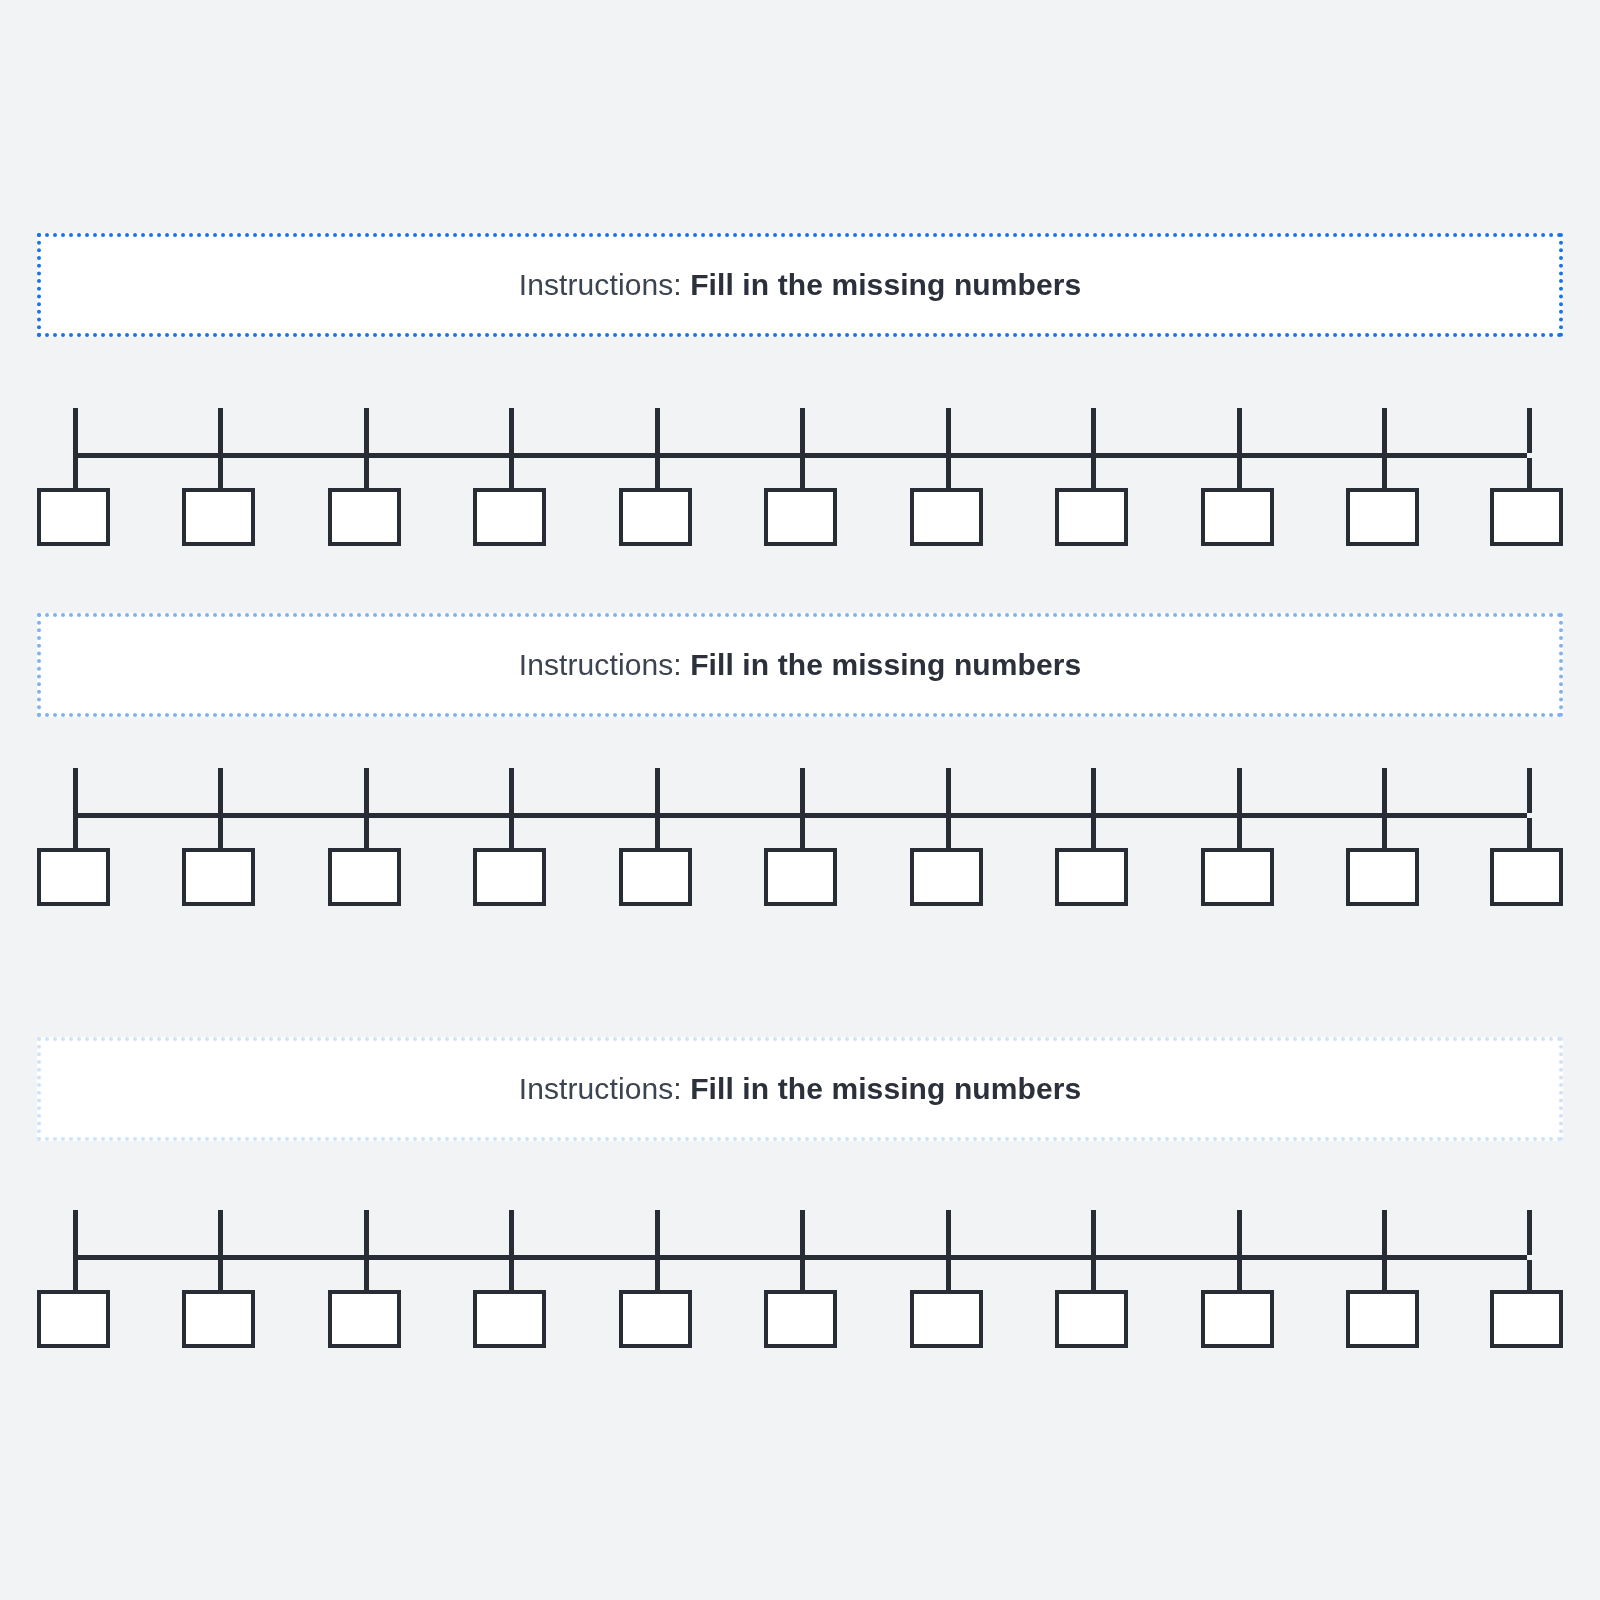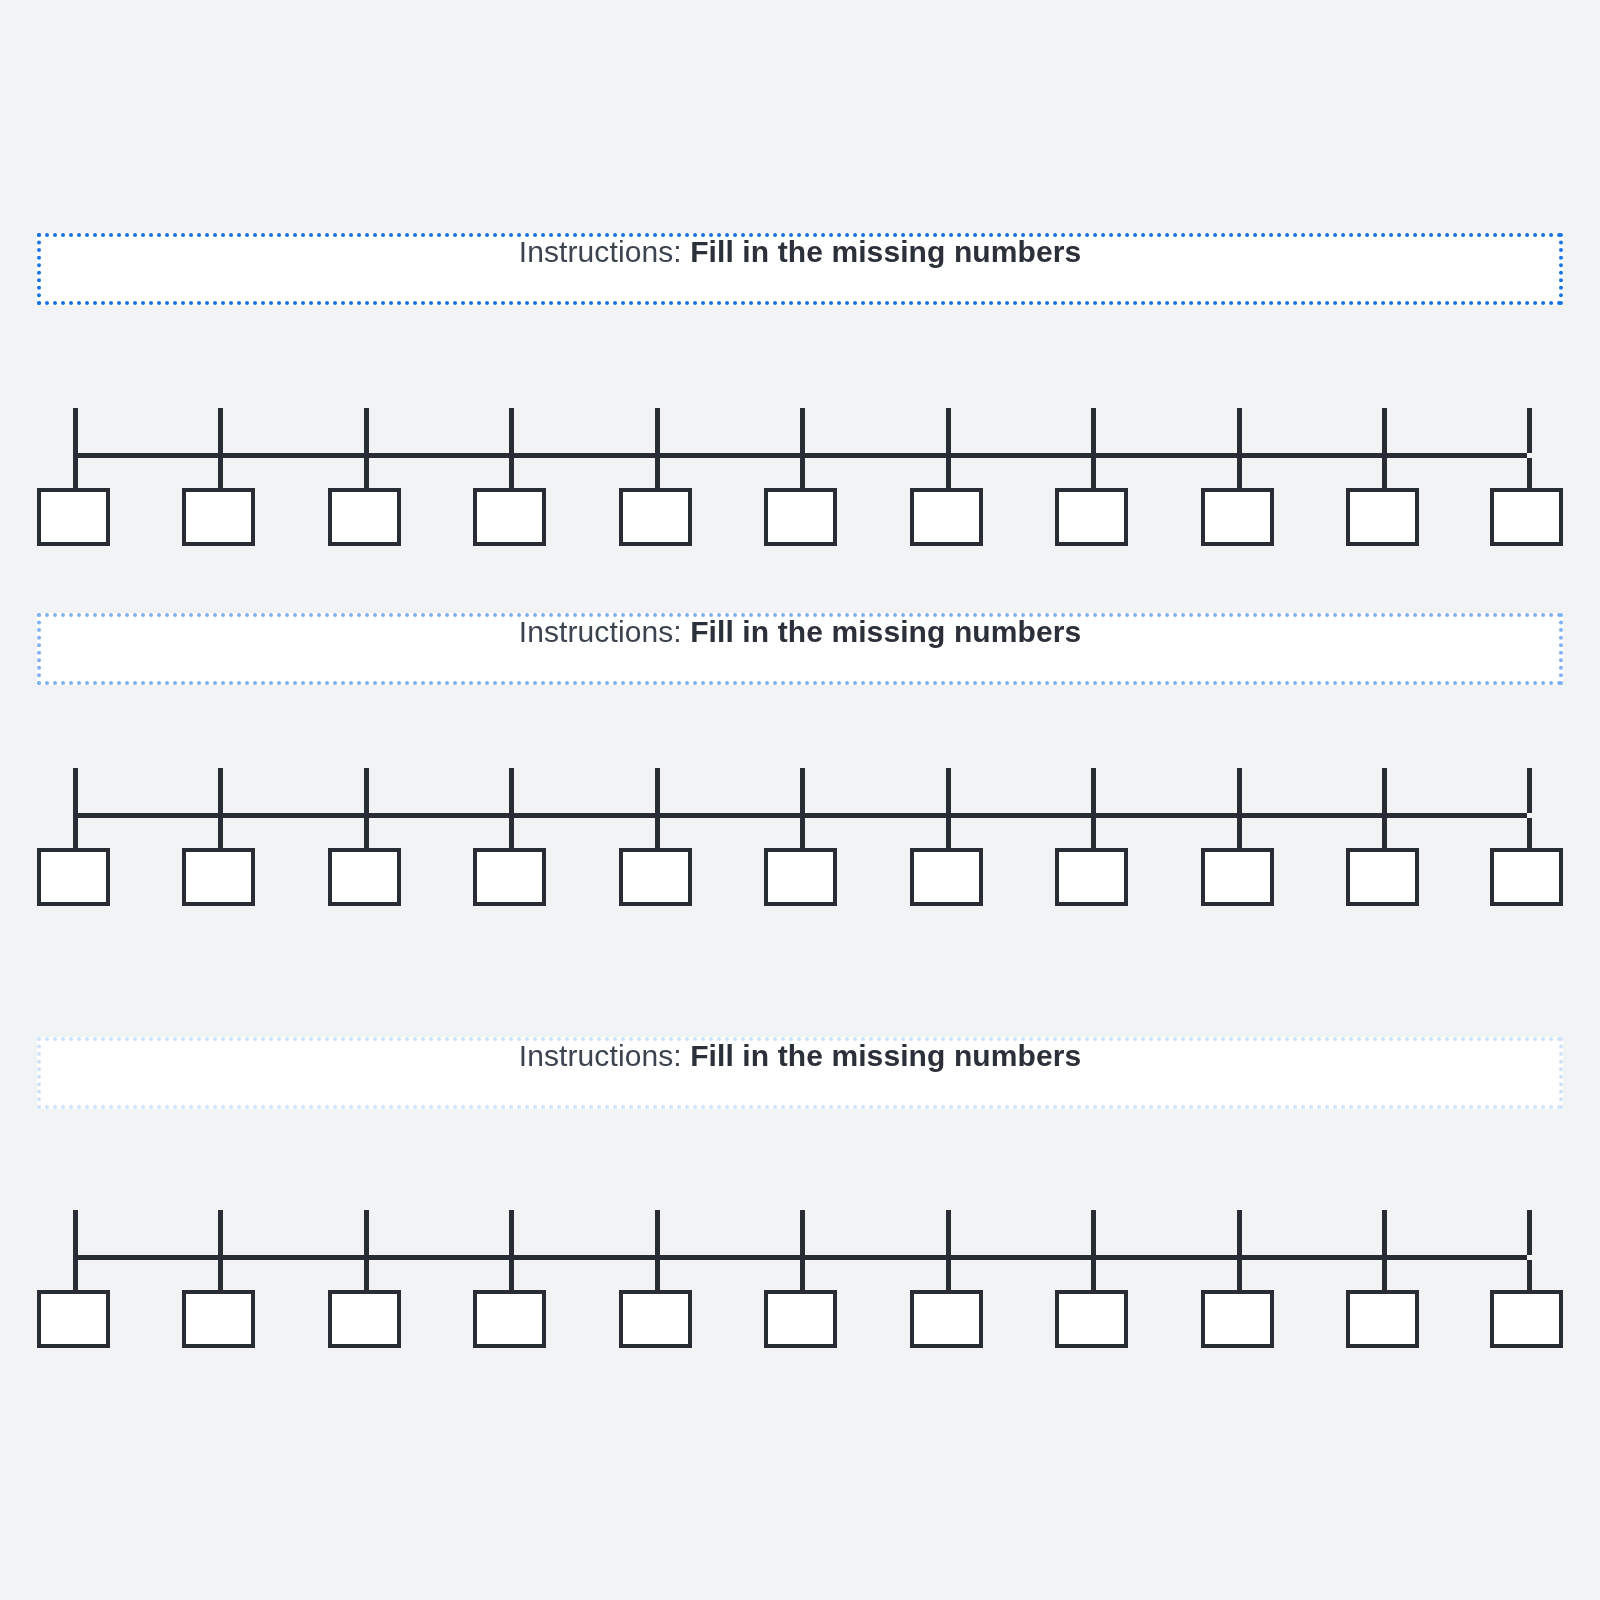--- a/index.html
+++ b/index.html
@@ -25,26 +25,26 @@
     position: absolute;
     left: 0;
     width: 1600px;
   }
 
   
   .instruction-box {
     position: absolute;
     left: 37px;
     width: 1526px;
-    height: 72px;
+    height: 104px;
     box-sizing: border-box;
     background: #ffffff;
     border: 4px dotted #1a73e8;
     display: flex;
-    align-items: flex-start;
+    align-items: center;
     justify-content: center;
   }
   .instruction-box.tone-1 { border-color: rgba(26,115,232,1); }
   .instruction-box.tone-2 { border-color: rgba(26,115,232,0.55); }
   .instruction-box.tone-3 { border-color: rgba(26,115,232,0.20); }
 
   .instruction-text {
     font-size: 30px;
     line-height: 1;
     color: #343a40;

